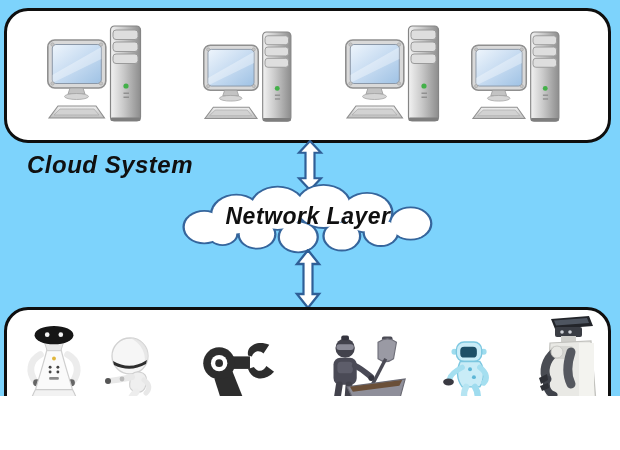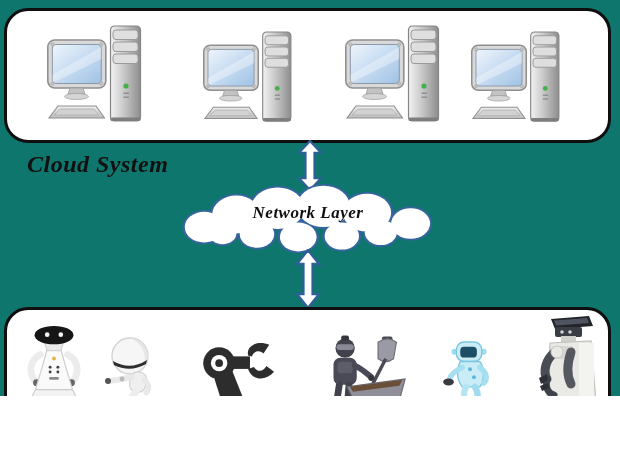--- a/index.html
+++ b/index.html
@@ -1,36 +1,36 @@
 <!DOCTYPE html>
 <html><head>
 <meta charset="utf-8">
 <style>
   html,body{margin:0;padding:0;background:#ffffff;}
   #stage{
-    position:relative;width:620px;height:396px;background:#0f766e;overflow:hidden;
-    font-family:Liberation Serif, serif;
+    position:relative;width:620px;height:396px;background:#7dd3fc;overflow:hidden;
+    font-family:Liberation Sans, sans-serif;
   }
   .sysbox{
     position:absolute;background:#ffffff;border:3px solid #0f0f0f;border-radius:24px;
     box-sizing:border-box;
   }
   #cloud-system-box{left:4px;top:8px;width:607px;height:135px;}
   #robots-box{left:4px;top:307px;width:607px;height:125px;}
   .abs{position:absolute;}
   .diagram-label{
     position:absolute;font-weight:bold;font-style:italic;color:#101010;
     white-space:nowrap;letter-spacing:0.5px;
   }
   #cloud-system-label{left:27px;top:151px;font-size:24px;}
   #robots-label{left:527px;top:262px;font-size:23px;}
   #network-cloud{left:179px;top:183px;width:258px;height:72px;}
   #network-layer-label{
     position:absolute;left:0;top:20px;width:100%;text-align:center;
-    font-weight:bold;font-style:italic;font-size:17px;color:#101010;letter-spacing:0.5px;
+    font-weight:bold;font-style:italic;font-size:23px;color:#101010;letter-spacing:0.5px;
   }
   .arrow-wrap{position:absolute;}
   #arrow-top{left:295px;top:140px;width:30px;height:51px;}
   #arrow-bottom{left:293px;top:249px;width:30px;height:60px;}
   svg{display:block;}
 </style>
 </head>
 <body>
 
 <div id="stage">

